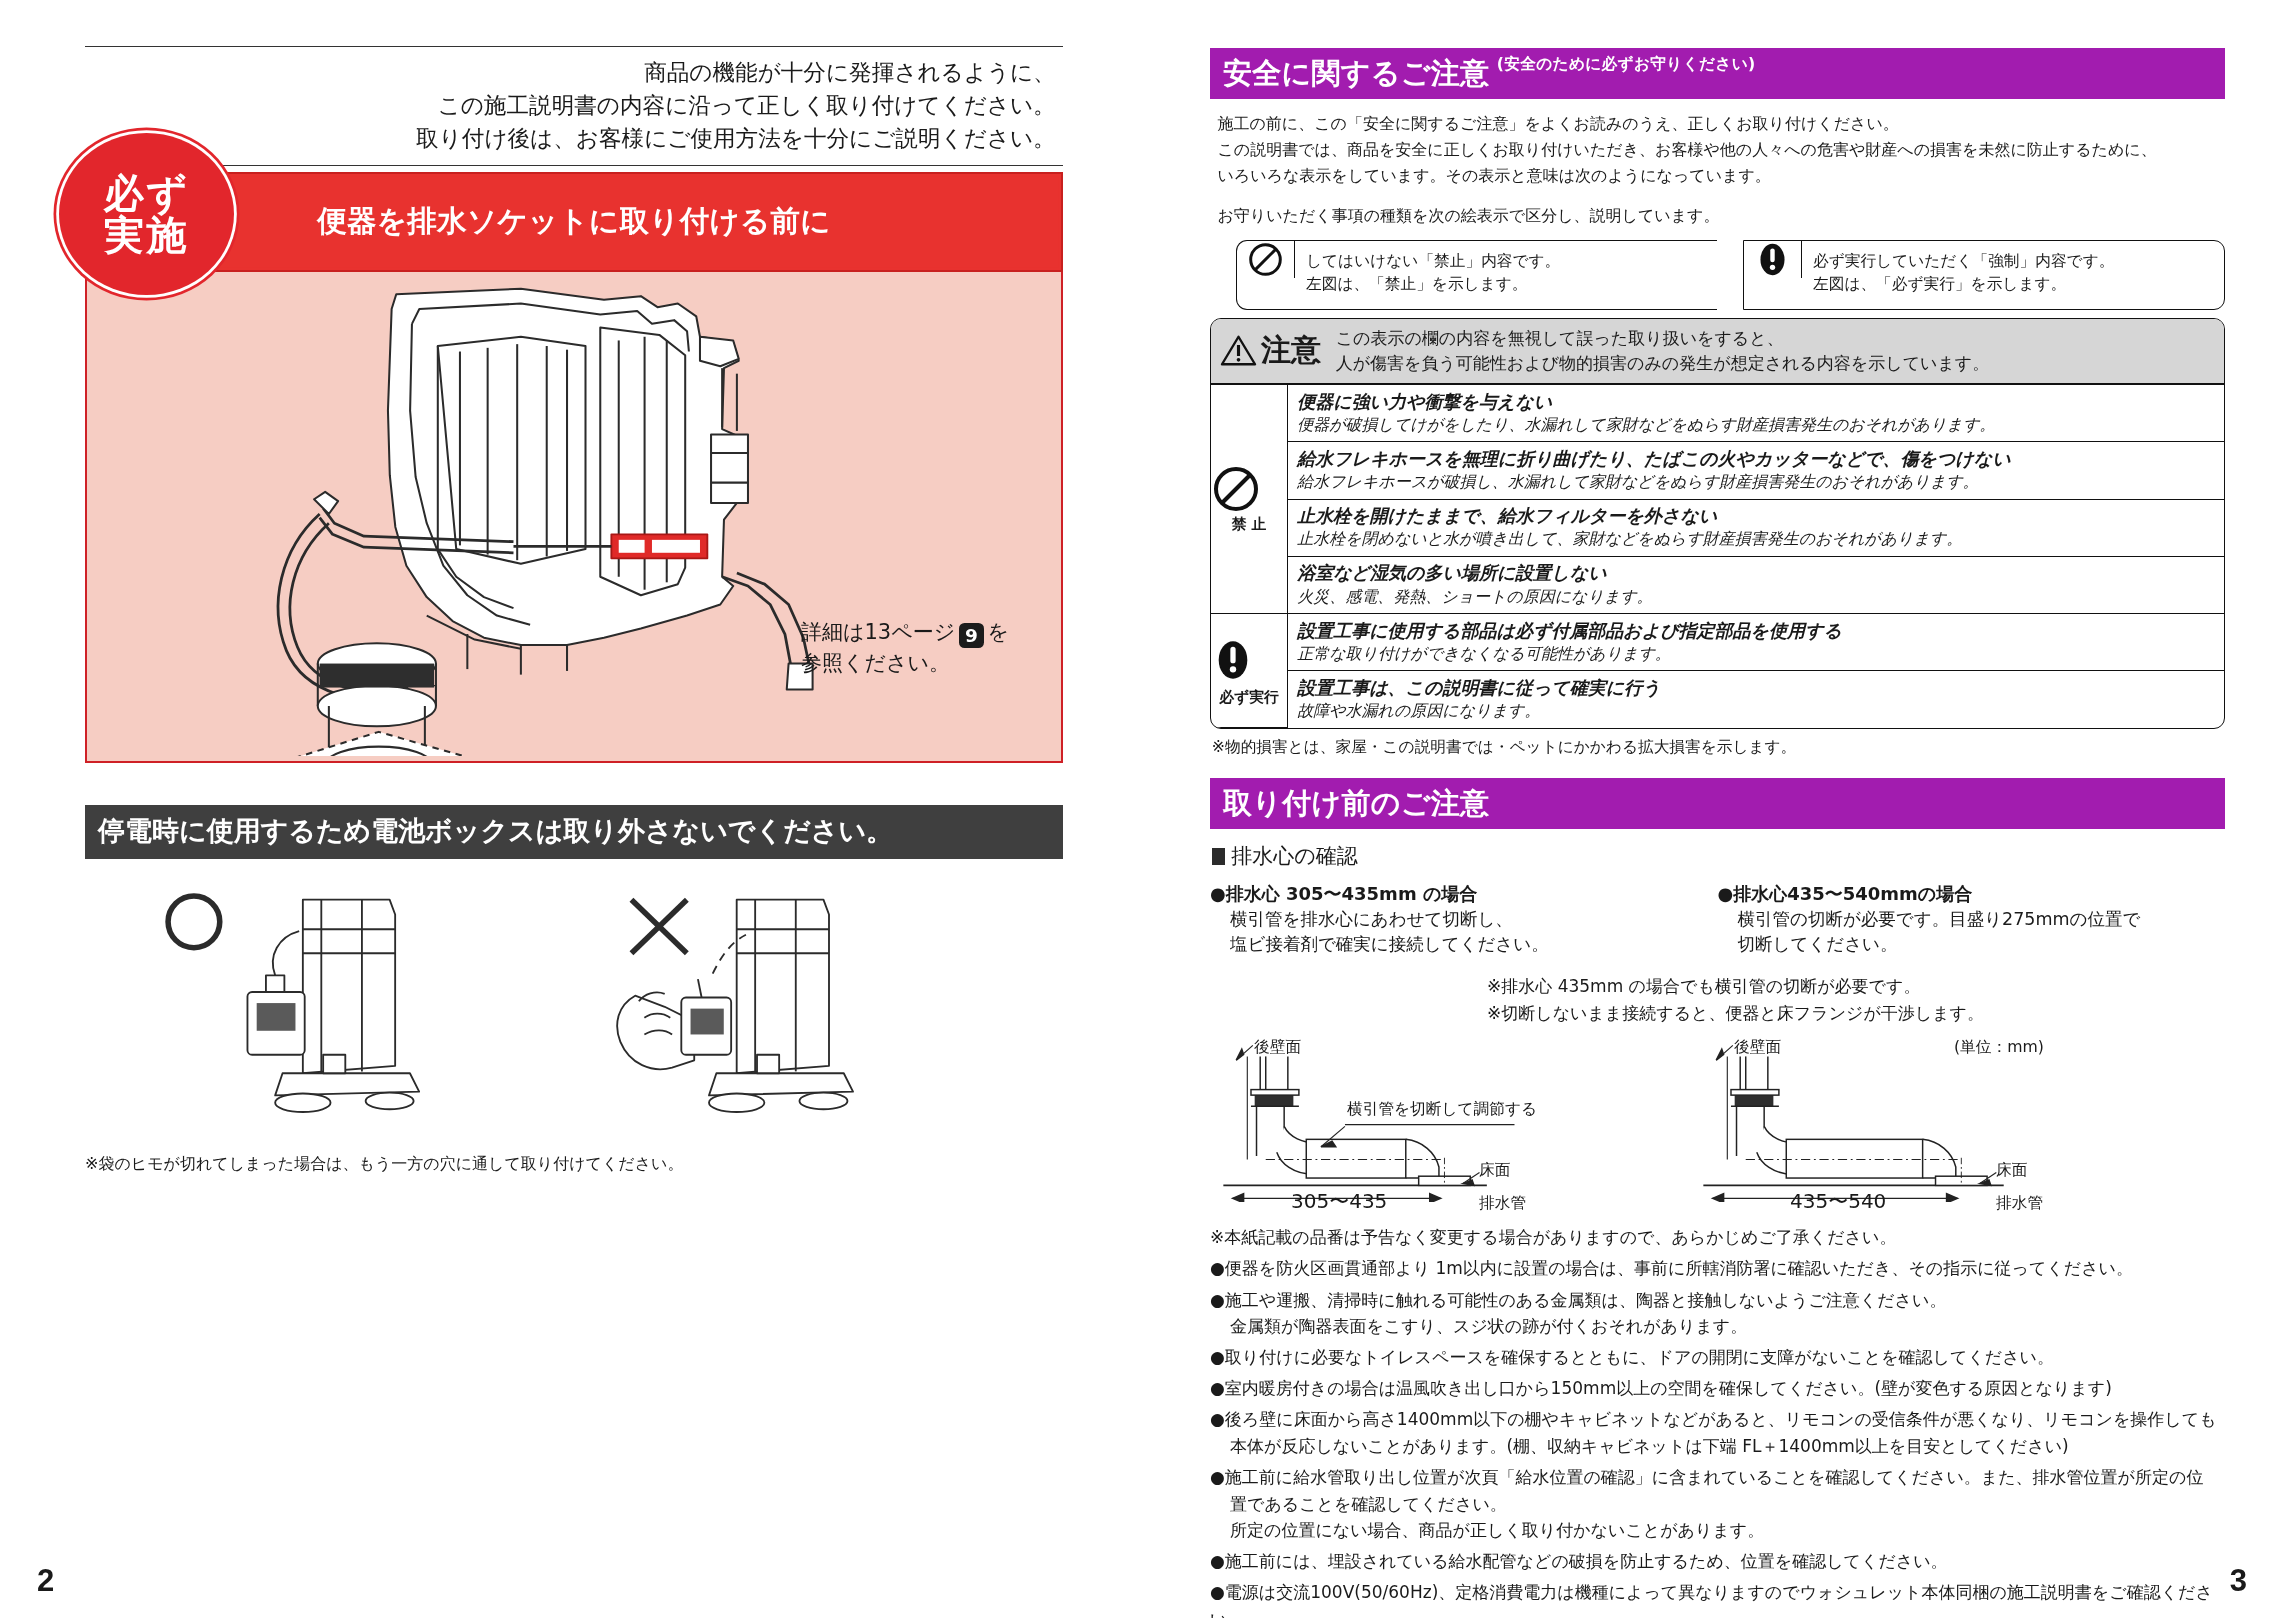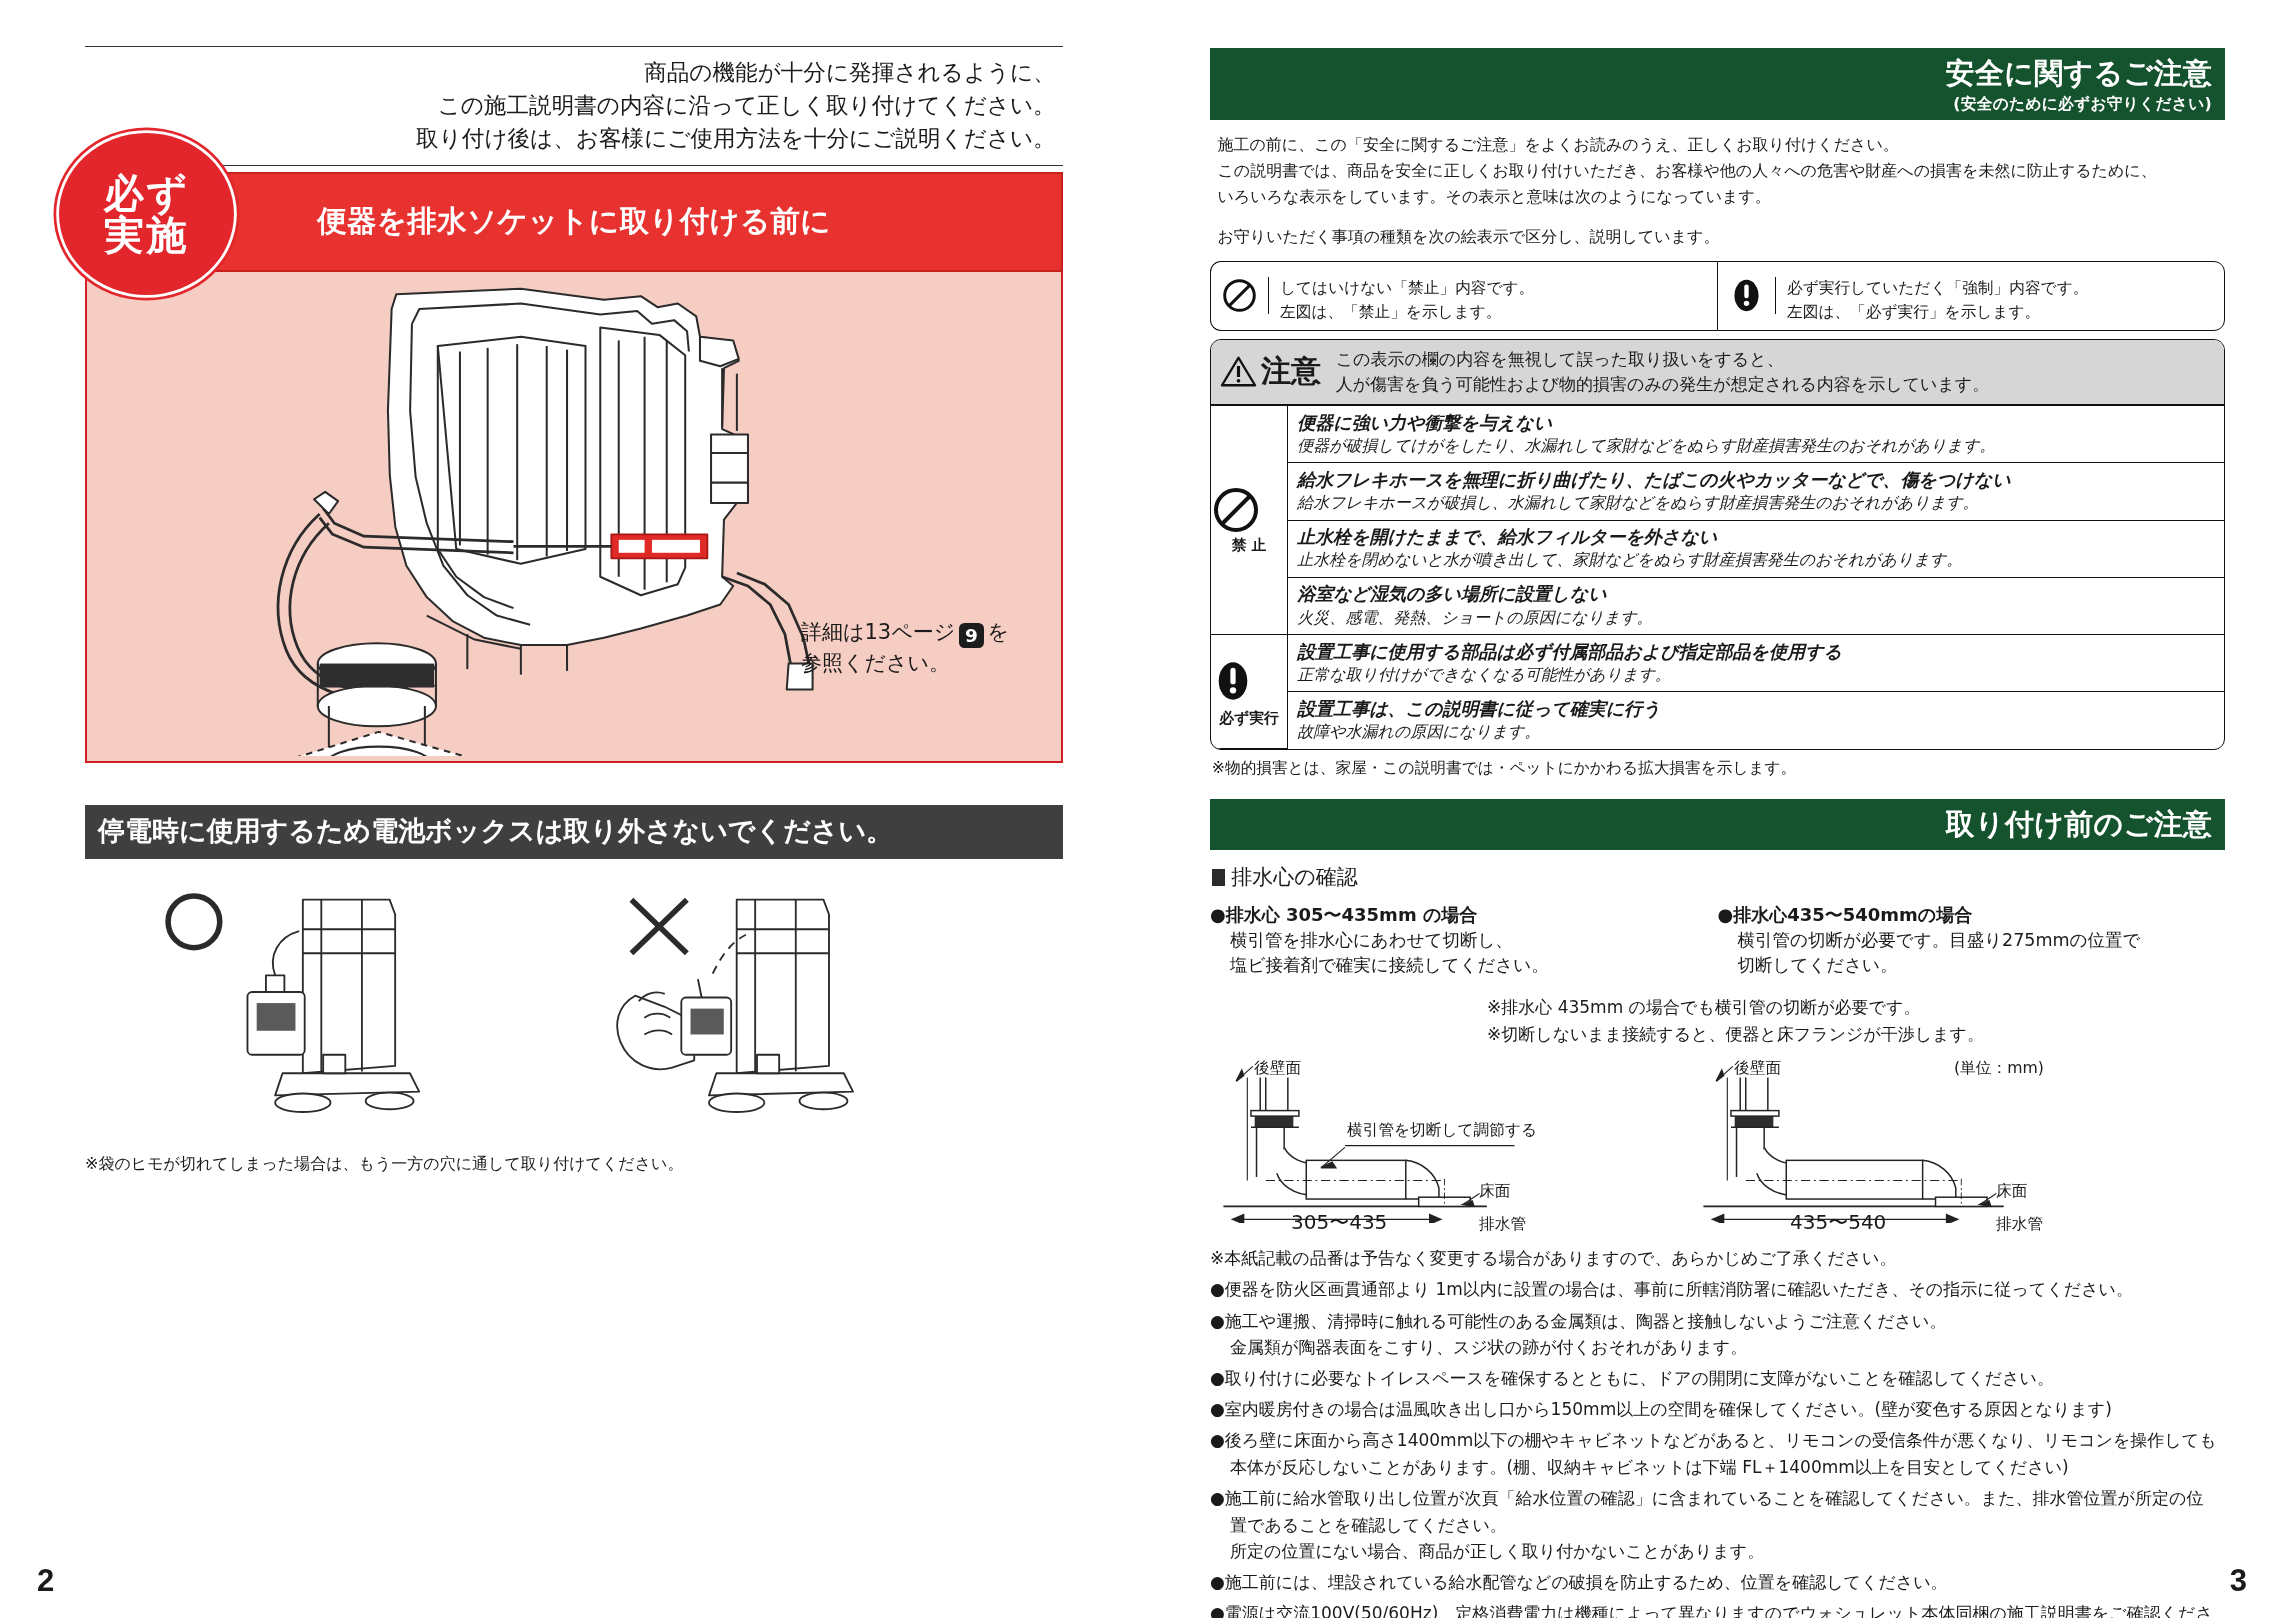--- a/index.html
+++ b/index.html
@@ -10,23 +10,23 @@
     position:relative;
     overflow:hidden;
   }
   .page{position:absolute;inset:0;display:flex;}
   .left-page{width:1144px;height:1619px;position:relative;}
   .right-page{width:1144px;height:1619px;position:relative;}
 
   
   .jp{font-family:"DejaVu Sans","Liberation Sans",sans-serif;}
   .bar-head{
-    background:#14532d;color:#fff;font-weight:bold;
-    display:flex;align-items:flex-end;
-    padding:5.5px 13px;letter-spacing:.02em;flex-direction:column;
+    background:#a21caf;color:#fff;font-weight:bold;
+    display:flex;align-items:flex-start;
+    padding:5.5px 13px;letter-spacing:.02em;
   }
 
   
   #left-inner{position:absolute;left:85px;top:46px;width:978px;}
   .hr-top{border-top:1.8px solid #333;width:978px;margin:0 0 5.5px 0;}
   .intro-wrap{display:flex;justify-content:flex-end;padding:3.7px 7.4px 9.2px 0;}
   .intro-lines{text-align:right;font-size:22.6px;line-height:1.45;}
   .hr-mid{border-top:1.8px solid #333;width:978px;margin:1.8px 0 0 0;}
 
   .banner-block{position:relative;margin-top:5.5px;}
@@ -75,21 +75,21 @@
   
   #right-inner{position:absolute;left:66px;top:48px;width:1015px;}
   .sec-title{font-size:29px;}
   .sec-sub{font-size:15.7px;font-weight:bold;margin-left:7.4px;}
   .intro-p{font-size:16px;line-height:1.62;margin:12px 0 0 7.4px;}
   .intro-p2{font-size:16px;line-height:1.62;margin:14px 0 0 7.4px;}
 
   .legend-row{display:flex;gap:0;margin-top:11px;}
   .legend-box{
     border:1.5px solid #111;border-radius:11px;
-    display:flex;align-items:center;width:508px;height:68px;
+    display:flex;align-items:flex-start;width:508px;height:68px;margin-left:26px;
   }
   .legend-box.left-b{border-right:none;border-top-right-radius:0;border-bottom-right-radius:0;}
   .legend-box.right-b{border-top-left-radius:0;border-bottom-left-radius:0;}
   .legend-ico{width:57px;display:flex;align-items:center;justify-content:center;border-right:1.5px solid #111;}
   .legend-txt{padding:8.3px 0 0 11px;font-size:15.7px;line-height:1.5;}
 
   .caution-box{
     margin-top:8.3px;border:1.5px solid #111;border-radius:11px;overflow:hidden;
   }
   .caution-head{

